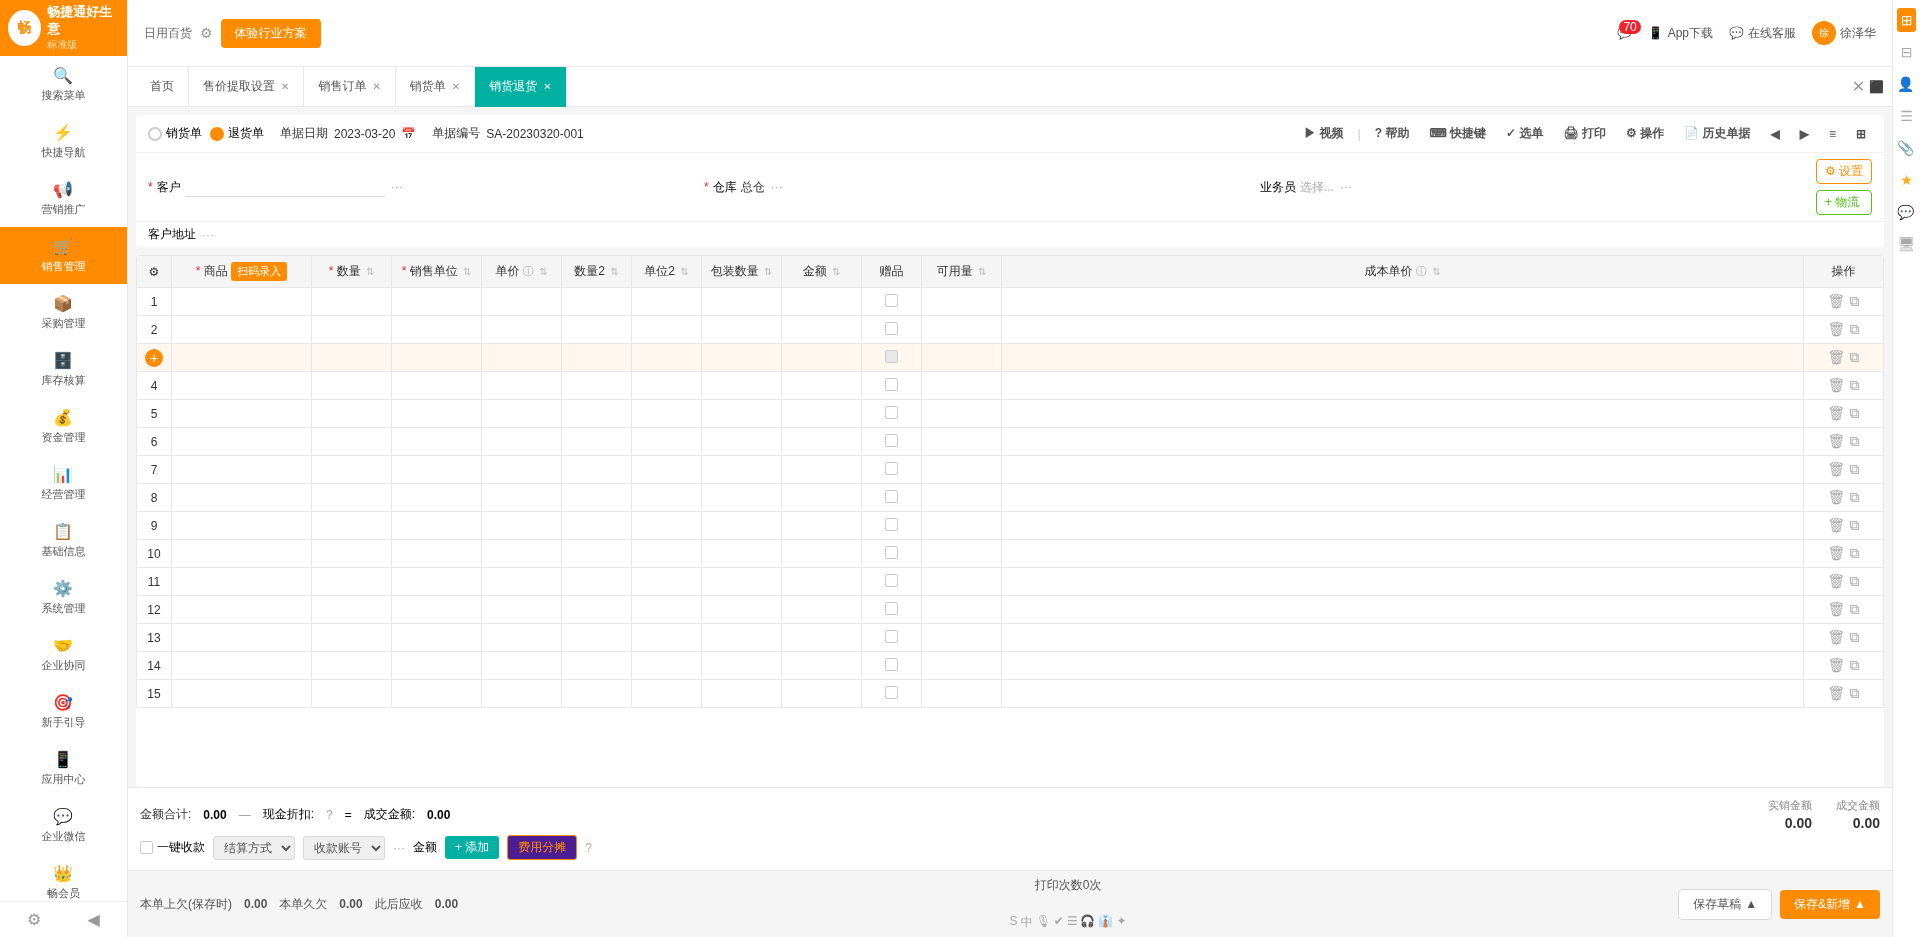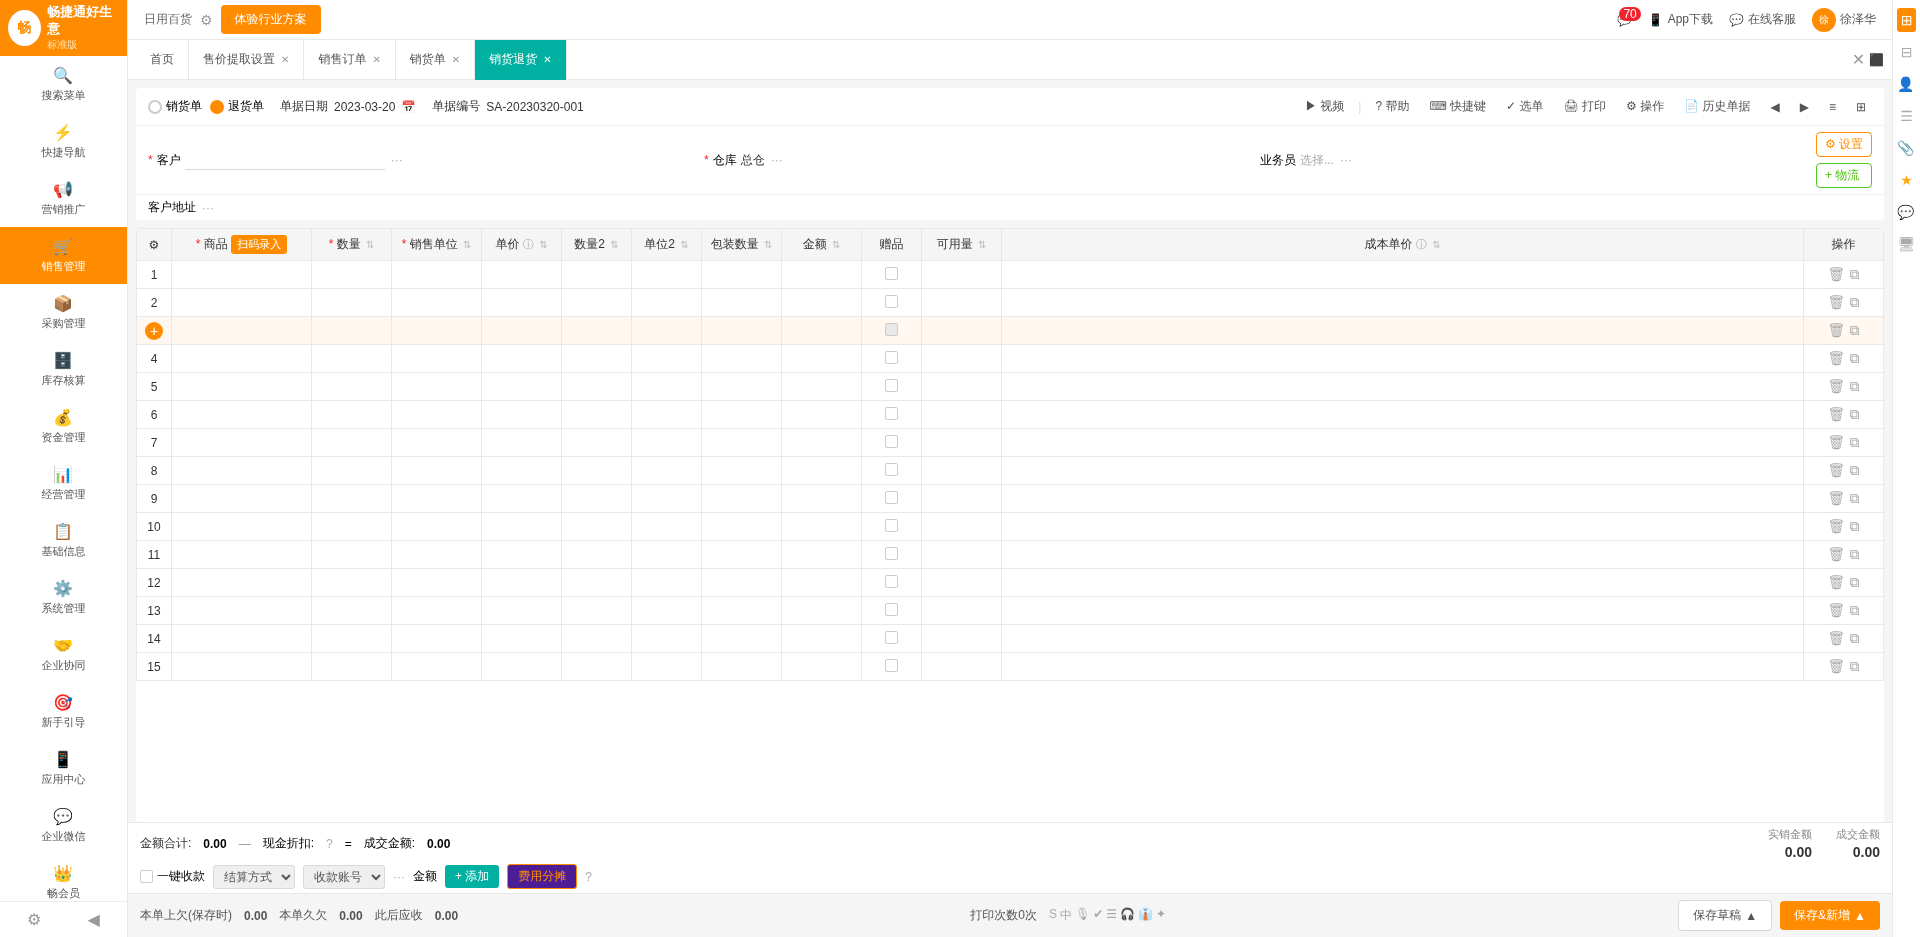--- a/index.html
+++ b/index.html
@@ -16,21 +16,21 @@
     .sidebar-item.active { background: #ff8c00; color: #fff; }
     .sidebar-item .icon { font-size: 16px; }
     .sidebar-item .label { font-size: 11px; }
     .sidebar-bottom { display: flex; justify-content: space-around; padding: 8px 4px; border-top: 1px solid #eee; }
     .sidebar-bottom-btn { color: #999; cursor: pointer; font-size: 16px; }
 
     
     .main { flex: 1; display: flex; flex-direction: column; overflow: hidden; }
 
     
-    .top-header { height: 40px; background: #fff; display: flex; align-items: center; justify-content: space-between; padding: 0 16px; border-bottom: 1px solid #e8e8e8; flex-shrink: 0; }
+    .top-header { height: 67px; background: #fff; display: flex; align-items: center; justify-content: space-between; padding: 0 16px; border-bottom: 1px solid #e8e8e8; flex-shrink: 0; }
     .top-header-left { display: flex; align-items: center; gap: 8px; }
     .breadcrumb { color: #666; font-size: 12px; }
     .settings-btn { color: #999; cursor: pointer; font-size: 14px; }
     .experience-btn { background: #ff8c00; color: #fff; border: none; border-radius: 4px; padding: 6px 14px; cursor: pointer; font-size: 12px; }
     .top-header-right { display: flex; align-items: center; gap: 16px; color: #555; font-size: 12px; }
     .notification-badge { position: relative; cursor: pointer; }
     .badge { position: absolute; top: -6px; right: -8px; background: #f5222d; color: #fff; border-radius: 8px; padding: 0 4px; font-size: 12px; min-width: 16px; text-align: center; }
     .top-right-item { display: flex; align-items: center; gap: 4px; cursor: pointer; color: #555; }
     .avatar { width: 24px; height: 24px; background: #ff8c00; border-radius: 50%; display: flex; align-items: center; justify-content: center; color: #fff; font-size: 10px; }
 
@@ -48,21 +48,21 @@
 
     
     .doc-header { display: flex; align-items: center; justify-content: space-between; padding: 8px 12px; border-bottom: 1px solid #f0f0f0; }
     .doc-header-left { display: flex; align-items: center; gap: 16px; }
     .radio-group { display: flex; align-items: center; gap: 8px; }
     .radio-item { display: flex; align-items: center; gap: 4px; cursor: pointer; }
     .radio { width: 14px; height: 14px; border-radius: 50%; border: 2px solid #ccc; }
     .radio.selected { border-color: #ff8c00; background: #ff8c00; }
     .doc-date-group { display: flex; align-items: center; gap: 6px; color: #333; }
     .doc-number-group { display: flex; align-items: center; gap: 6px; color: #333; }
-    .doc-header-right { display: flex; align-items: center; gap: 8px; font-size: 12px; color: #555; }
+    .doc-header-right { display: flex; align-items: center; gap: 8px; font-size: 12px; color: #555; font-weight: bold; }
     .doc-header-right span { cursor: pointer; display: flex; align-items: center; gap: 2px; }
     .doc-action-btn { display: flex; align-items: center; gap: 3px; cursor: pointer; color: #555; padding: 2px 6px; }
     .field-input { flex: 1; border: none; border-bottom: 1px solid #d9d9d9; padding: 3px 6px; color: #333; min-width: 120px; max-width: 200px; font-size: 12px; }
     .field-dots { color: #aaa; margin-left: 2px; cursor: pointer; }
     .action-pill { display: flex; align-items: center; gap: 3px; padding: 3px 8px; border: 1px solid #e8e8e8; border-radius: 4px; cursor: pointer; color: #555; font-size: 12px; white-space: nowrap; }
     .action-pill.orange { border-color: #ff8c00; color: #ff8c00; }
     .action-pill.green { border-color: #52c41a; color: #52c41a; }
 
     
     .table-container { flex: 1; overflow: auto; margin: 0 8px; background: #fff; border-radius: 4px; }
@@ -77,33 +77,33 @@
     .checkbox-cell { text-align: center; }
     .checkbox { width: 13px; height: 13px; border: 1px solid #ccc; border-radius: 2px; display: inline-block; cursor: pointer; }
     .row-num { color: #999; text-align: center; }
     .add-row-btn { background: #ff8c00; color: #fff; border: none; border-radius: 50%; width: 18px; height: 18px; cursor: pointer; font-size: 14px; display: flex; align-items: center; justify-content: center; }
     .action-icons { display: flex; gap: 4px; justify-content: center; }
     .icon-btn { color: #aaa; cursor: pointer; font-size: 14px; }
     .subtotal-row { background: #fffbe6; }
     .subtotal-row td { color: #333; font-weight: normal; }
 
     
-    .footer { background: #fff; padding: 4px 12px; border-top: 1px solid #e8e8e8; flex-shrink: 0; }
+    .footer { background: #fff; padding: 10px 12px; border-top: 1px solid #e8e8e8; flex-shrink: 0; }
     .footer-row1 { display: flex; align-items: center; gap: 12px; margin-bottom: 4px; }
     .footer-row2 { display: flex; align-items: center; gap: 8px; }
     .footer-checkbox { display: flex; align-items: center; gap: 4px; }
     .footer-select { border: 1px solid #d9d9d9; padding: 3px 6px; color: #555; font-size: 12px; border-radius: 3px; }
     .add-btn-teal { background: #00b0a0; color: #fff; border: none; border-radius: 3px; padding: 3px 10px; cursor: pointer; font-size: 12px; }
     .expense-btn { background: #4c1d95; border: 1px solid #ff8c00; color: #ff8c00; border-radius: 3px; padding: 3px 10px; cursor: pointer; font-size: 12px; }
     .help-icon { color: #aaa; cursor: pointer; }
 
     
     .bottom-bar { background: #f5f5f5; padding: 6px 12px; display: flex; align-items: center; justify-content: space-between; border-top: 1px solid #e8e8e8; flex-shrink: 0; }
     .bottom-bar-left { display: flex; align-items: center; gap: 12px; color: #555; font-size: 12px; }
-    .bottom-bar-center { display: flex; align-items: center; gap: 12px; }
+    .bottom-bar-center { display: flex; align-items: center; gap: 20px; flex-direction: column; }
     .bottom-bar-right { display: flex; align-items: center; gap: 8px; }
     .save-draft-btn { background: #fff; border: 1px solid #d9d9d9; color: #555; border-radius: 4px; padding: 6px 14px; cursor: pointer; font-size: 12px; display: flex; align-items: center; gap: 4px; }
     .save-new-btn { background: #ff8c00; color: #fff; border: none; border-radius: 4px; padding: 6px 14px; cursor: pointer; font-size: 12px; display: flex; align-items: center; gap: 4px; }
     .amount-summary { display: flex; gap: 24px; font-size: 12px; }
     .amount-item { display: flex; flex-direction: column; align-items: flex-end; gap: 2px; }
 
     
     .right-panel { width: 28px; background: #fff; display: flex; flex-direction: column; align-items: center; padding: 8px 0; gap: 8px; border-left: 1px solid #e8e8e8; flex-shrink: 0; }
     .right-panel-icon { color: #aaa; cursor: pointer; font-size: 14px; padding: 4px; border-radius: 3px; }
     .right-panel-icon.active { background: #ff8c00; color: #fff; border-radius: 3px; }

